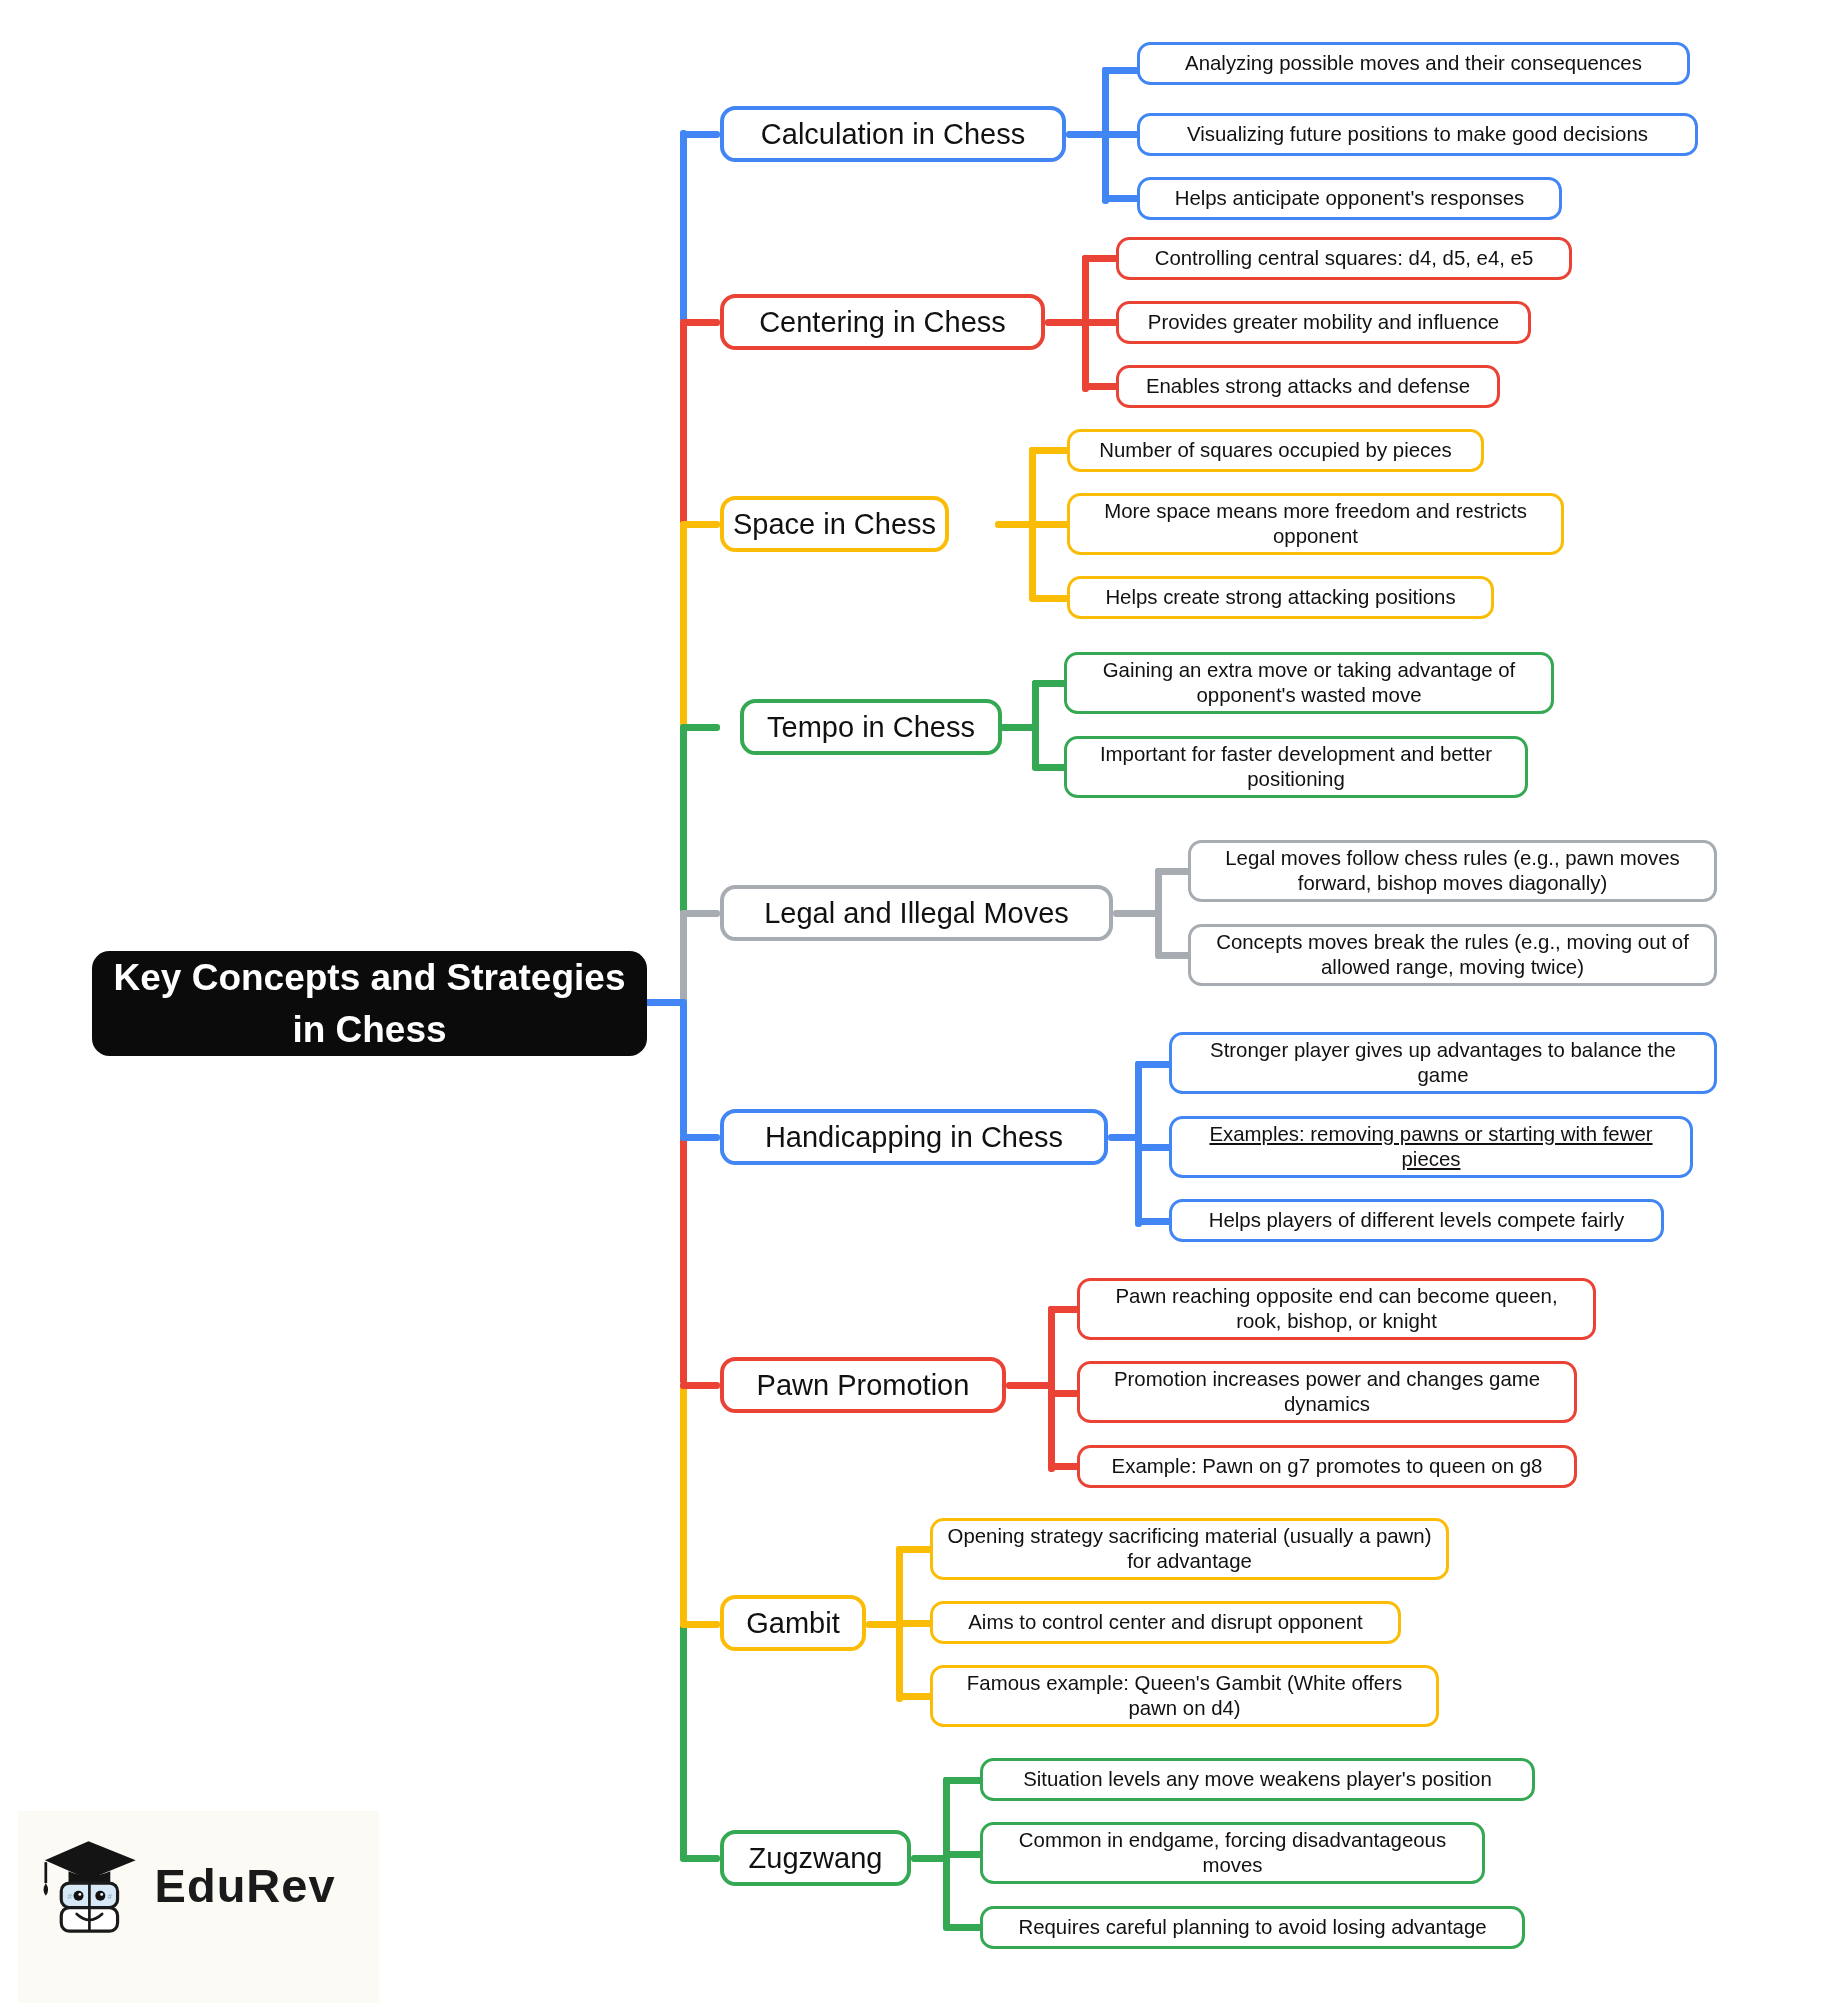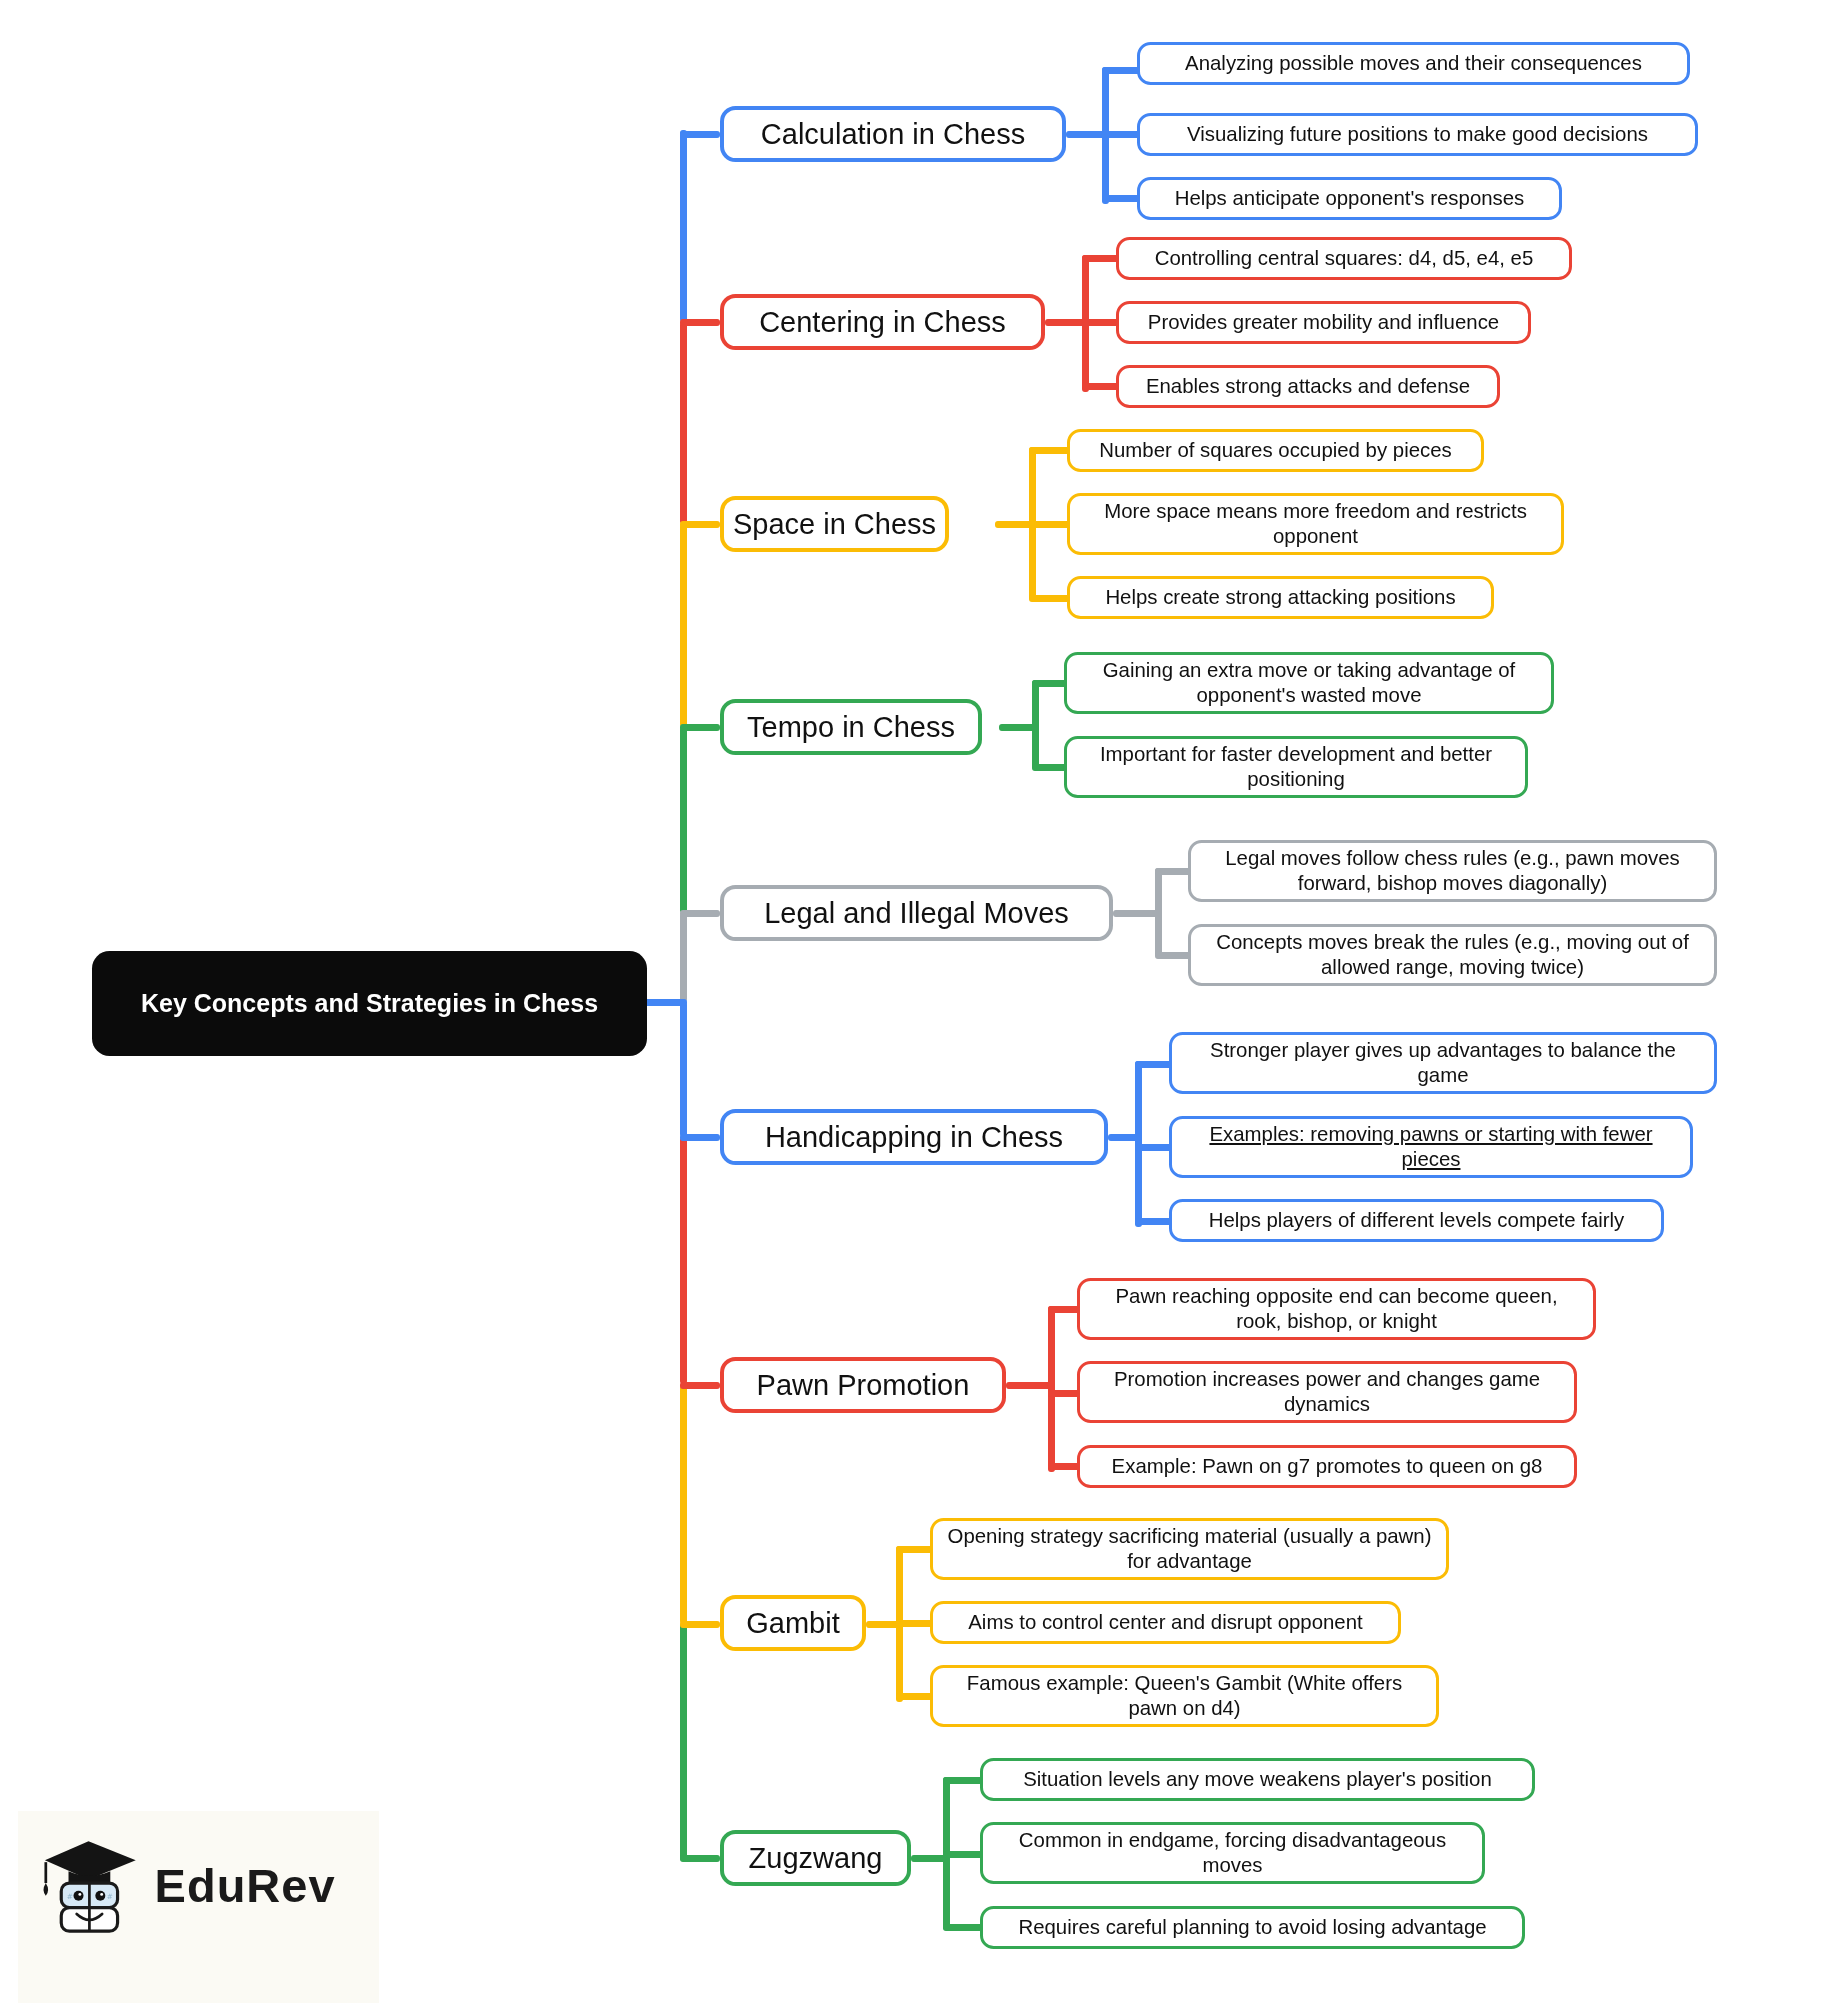--- a/index.html
+++ b/index.html
@@ -4,21 +4,21 @@
 <style>
   html,body{margin:0;padding:0;background:#ffffff;}
   body{width:1836px;height:2009px;position:relative;overflow:hidden;
        font-family:"Liberation Sans", sans-serif;color:#111;}
   .stage{position:absolute;inset:0;}
   .hline,.vline{position:absolute;background:#888;z-index:1;border-radius:2.9px;}
   .hline{height:6.8px;}
   .vline{width:6.8px;}
   .root-node{position:absolute;left:92px;top:951px;width:555px;height:105px;
        background:#0b0b0b;border-radius:17.5px;color:#fff;font-weight:bold;
-       font-size:25px;line-height:1.4;display:flex;align-items:center;justify-content:center;
+       font-size:37px;line-height:1.4;display:flex;align-items:center;justify-content:center;
        text-align:center;z-index:3;padding:0 9.7px;box-sizing:border-box;}
   .tbox{position:absolute;height:56px;background:#fff;border:4.9px solid #888;
        border-radius:15.5px;display:flex;align-items:center;justify-content:center;
        font-size:29px;white-space:nowrap;z-index:3;box-sizing:border-box;padding:0 9.7px;}
   .leaf{position:absolute;background:#fff;border:3.9px solid #888;border-radius:13.6px;
        display:flex;align-items:center;justify-content:center;text-align:center;
        font-size:20.4px;line-height:25px;z-index:3;box-sizing:border-box;padding:1.9px 13.6px;}
   .logo-panel{position:absolute;left:17.5px;top:1811px;width:361px;height:192px;
        background:#fbfaf4;z-index:0;}
   .logo-wrap{position:absolute;left:34px;top:1826px;display:flex;align-items:center;z-index:2;}
@@ -70,21 +70,21 @@
   <div class="hline" style="left: 995px; top: 521px; width: 41px; background-color: rgb(251, 188, 5);"></div>
   <div class="vline" style="left: 1029px; top: 447px; height: 153px; background-color: rgb(251, 188, 5);"></div>
   <div class="hline" style="left: 1029px; top: 447px; width: 43px; background-color: rgb(251, 188, 5);"></div>
   <div class="hline" style="left: 1029px; top: 521px; width: 43px; background-color: rgb(251, 188, 5);"></div>
   <div class="hline" style="left: 1029px; top: 595px; width: 43px; background-color: rgb(251, 188, 5);"></div>
   <div class="leaf" style="left: 1067px; top: 429px; width: 417px; height: 43px; border-color: rgb(251, 188, 5);">Number of squares occupied by pieces</div>
   <div class="leaf" style="left: 1067px; top: 493px; width: 497px; height: 62px; border-color: rgb(251, 188, 5);">More space means more freedom and restricts opponent</div>
   <div class="leaf" style="left: 1067px; top: 576px; width: 427px; height: 43px; border-color: rgb(251, 188, 5);">Helps create strong attacking positions</div>
 
   <div class="hline" style="left: 680px; top: 724px; width: 40px; background-color: rgb(52, 168, 83);"></div>
-  <div class="tbox" style="left: 720px; top: 699px; width: 262px; border-color: rgb(52, 168, 83);">Tempo in Chess</div>
+  <div class="tbox" style="left: 740px; top: 699px; width: 262px; border-color: rgb(52, 168, 83);">Tempo in Chess</div>
   <div class="hline" style="left: 999px; top: 724px; width: 40px; background-color: rgb(52, 168, 83);"></div>
   <div class="vline" style="left: 1032px; top: 680px; height: 89px; background-color: rgb(52, 168, 83);"></div>
   <div class="hline" style="left: 1032px; top: 680px; width: 37px; background-color: rgb(52, 168, 83);"></div>
   <div class="hline" style="left: 1032px; top: 764px; width: 37px; background-color: rgb(52, 168, 83);"></div>
   <div class="leaf" style="left: 1064px; top: 652px; width: 490px; height: 62px; border-color: rgb(52, 168, 83);">Gaining an extra move or taking advantage of opponent's wasted move</div>
   <div class="leaf" style="left: 1064px; top: 736px; width: 464px; height: 62px; border-color: rgb(52, 168, 83);">Important for faster development and better positioning</div>
 
   <div class="hline" style="left: 680px; top: 910px; width: 40px; background-color: rgb(166, 172, 178);"></div>
   <div class="tbox" style="left: 720px; top: 885px; width: 393px; border-color: rgb(166, 172, 178);">Legal and Illegal Moves</div>
   <div class="hline" style="left: 1113px; top: 910px; width: 49px; background-color: rgb(166, 172, 178);"></div>

